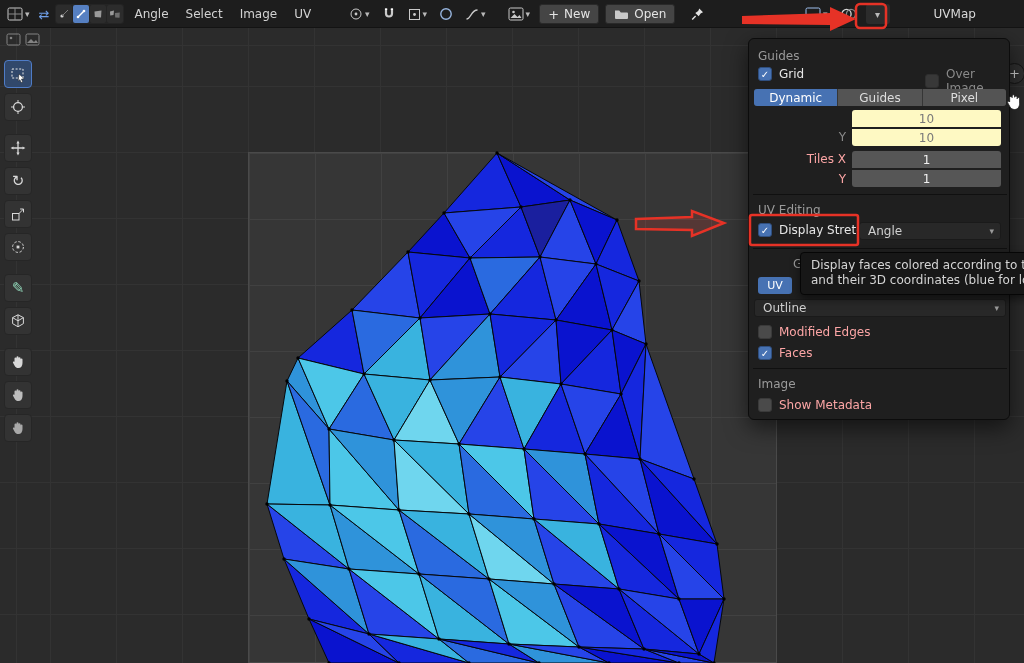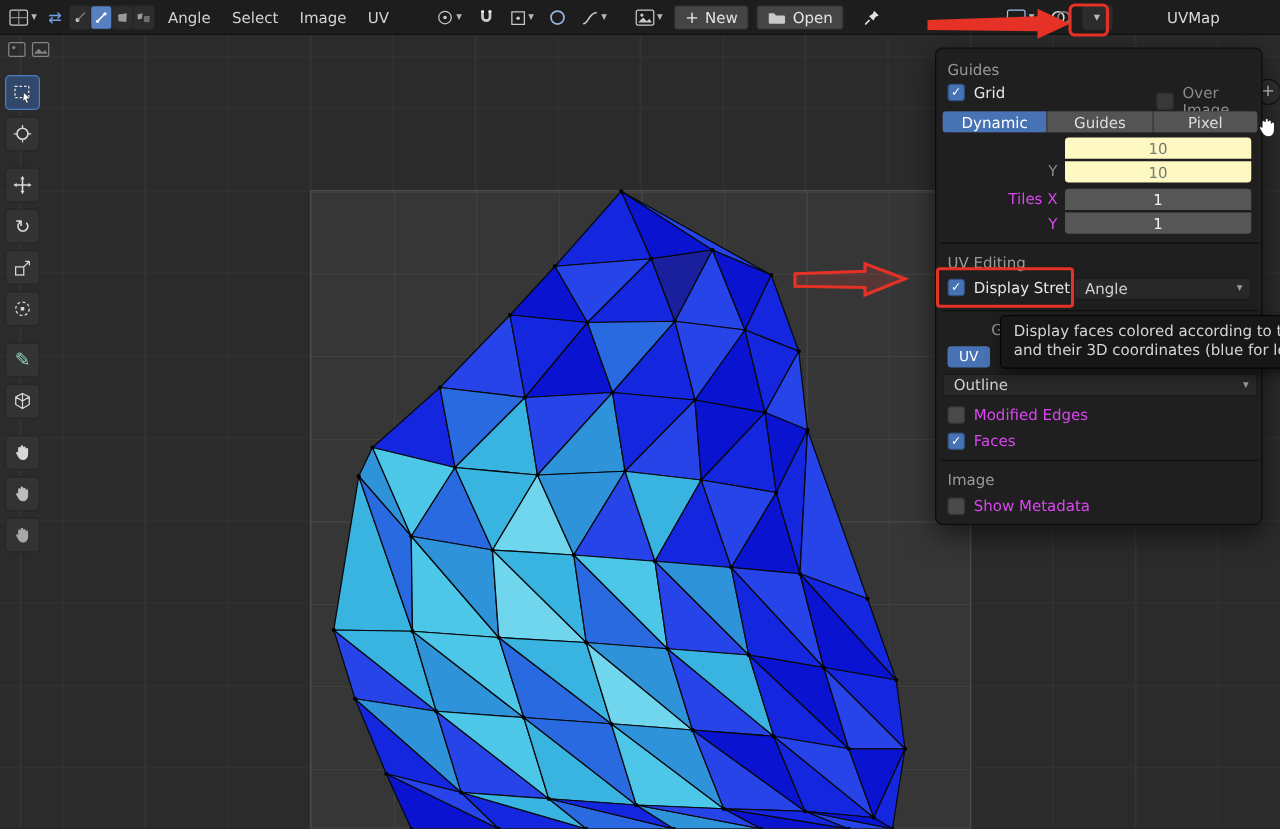--- a/index.html
+++ b/index.html
@@ -56,21 +56,21 @@
     background:#1f1f1f; border:1px solid #0c0c0c; border-radius:6px;
     box-shadow:0 8px 22px rgba(0,0,0,.55); color:#d6d6d6; }
   .plabel { position:absolute; color:#9a9a9a; }
   .prow { position:absolute; display:flex; align-items:center; gap:7px; }
   .cb { width:14px; height:14px; border-radius:3px; background:#4a4a4a; border:1px solid #3a3a3a;
     display:inline-flex; align-items:center; justify-content:center; font-size:10px; color:#fff; flex:none; }
   .cb.on { background:#4772b3; border-color:#2f4f80; }
   .cb.dim { background:#383838; border-color:#2f2f2f; }
   .cblab { color:#e6e6e6; }
   .cblab.dim { color:#8a8a8a; }
-  .cblab.mid { color:#d946ef; }
+  .cblab.mid { color:#fca5a5; }
   .segrow { position:absolute; left:5px; top:50px; width:252px; height:17px; display:flex; gap:1px;
     background:#363636; border-radius:3px; overflow:hidden; }
   .seg { flex:1; display:flex; align-items:center; justify-content:center; background:#545454; color:#dedede; }
   .seg.active { background:#4772b3; color:#ffffff; }
   .flabel { position:absolute; left:0; width:97px; text-align:right; }
   .numfield { position:absolute; left:103px; width:149px; height:17px; display:flex; align-items:center;
     justify-content:center; }
   .numfield.disabled { background:#fef9c3; color:#7a7a7a; }
   .numfield.lit { background:#565656; color:#f0f0f0; }
   .r-top { border-radius:3px 3px 0 0; }

